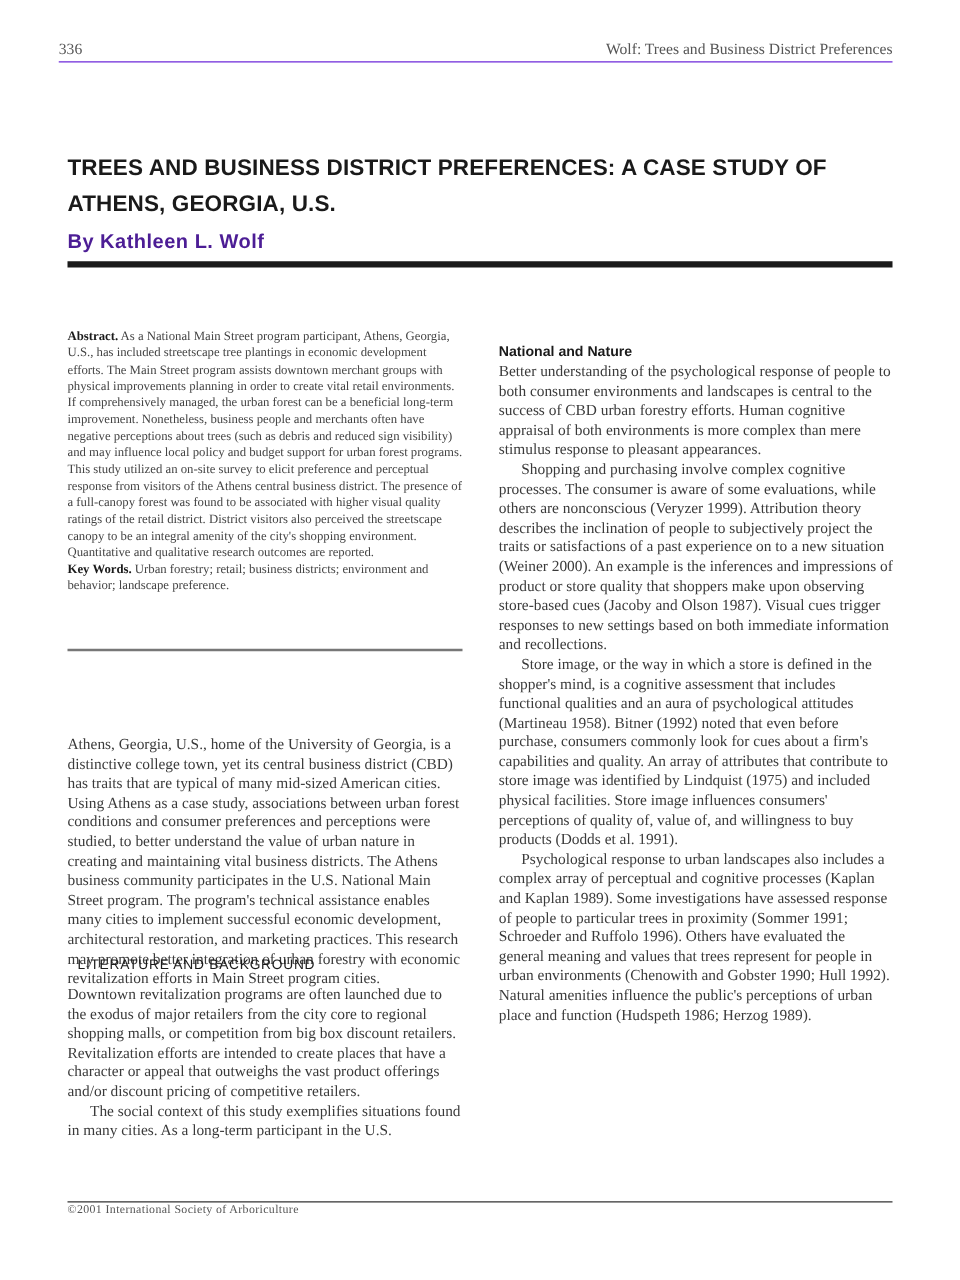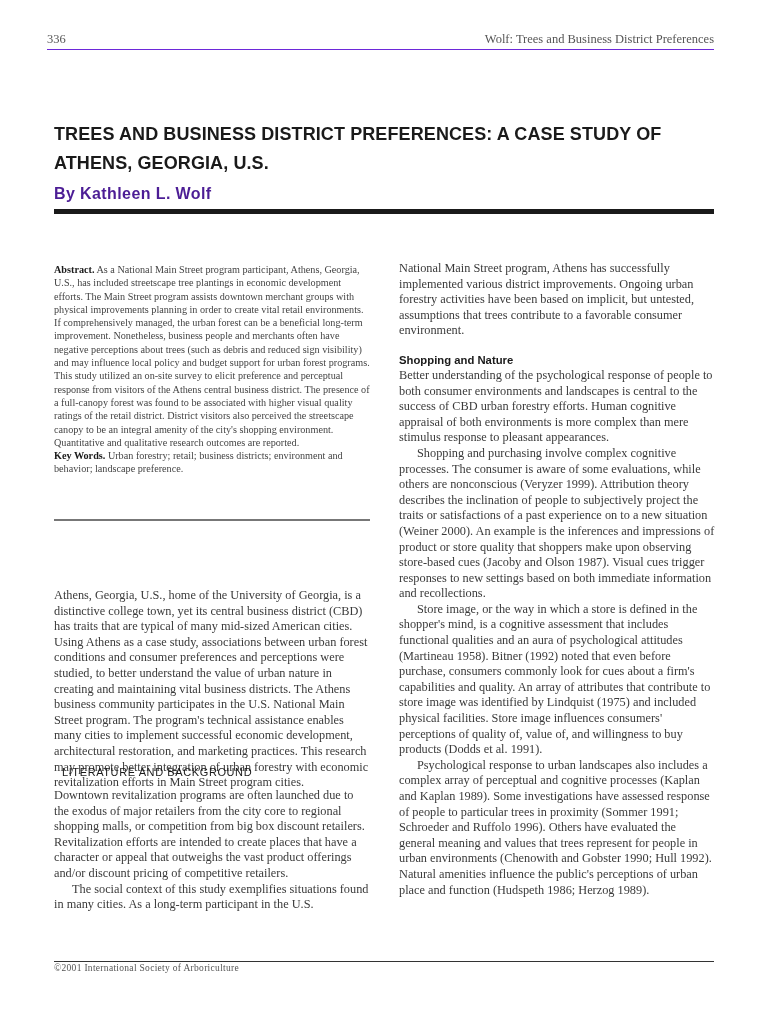--- a/index.html
+++ b/index.html
@@ -48,22 +48,21 @@
   <p>Athens, Georgia, U.S., home of the University of Georgia, is a distinctive college town, yet its central business district (CBD) has traits that are typical of many mid-sized American cities. Using Athens as a case study, associations between urban forest conditions and consumer preferences and perceptions were studied, to better understand the value of urban nature in creating and maintaining vital business districts. The Athens business community participates in the U.S. National Main Street program. The program's technical assistance enables many cities to implement successful economic development, architectural restoration, and marketing practices. This research may promote better integration of urban forestry with economic revitalization efforts in Main Street program cities.</p>
 </div>
 
 <div class="left-lit body-text">
   <h2 class="h1">LITERATURE AND BACKGROUND</h2>
   <p>Downtown revitalization programs are often launched due to the exodus of major retailers from the city core to regional shopping malls, or competition from big box discount retailers. Revitalization efforts are intended to create places that have a character or appeal that outweighs the vast product offerings and/or discount pricing of competitive retailers.</p>
   <p class="indent">The social context of this study exemplifies situations found in many cities. As a long-term participant in the U.S.</p>
 </div>
 
 <div class="col col-right body-text">
-  <p>National Main Street program, Athens has successfully implemented various district improvements. Ongoing urban forestry activities have been based on implicit, but untested, assumptions that trees contribute to a favorable consumer environment.</p>
-  <h3 class="h2" style="margin-top:14px;">Shopping and Nature</h3>
+  <h3 class="h2" style="margin-top:14px;">National and Nature</h3>
   <p>Better understanding of the psychological response of people to both consumer environments and landscapes is central to the success of CBD urban forestry efforts. Human cognitive appraisal of both environments is more complex than mere stimulus response to pleasant appearances.</p>
   <p class="indent">Shopping and purchasing involve complex cognitive processes. The consumer is aware of some evaluations, while others are nonconscious (Veryzer 1999). Attribution theory describes the inclination of people to subjectively project the traits or satisfactions of a past experience on to a new situation (Weiner 2000). An example is the inferences and impressions of product or store quality that shoppers make upon observing store-based cues (Jacoby and Olson 1987). Visual cues trigger responses to new settings based on both immediate information and recollections.</p>
   <p class="indent">Store image, or the way in which a store is defined in the shopper's mind, is a cognitive assessment that includes functional qualities and an aura of psychological attitudes (Martineau 1958). Bitner (1992) noted that even before purchase, consumers commonly look for cues about a firm's capabilities and quality. An array of attributes that contribute to store image was identified by Lindquist (1975) and included physical facilities. Store image influences consumers' perceptions of quality of, value of, and willingness to buy products (Dodds et al. 1991).</p>
   <p class="indent">Psychological response to urban landscapes also includes a complex array of perceptual and cognitive processes (Kaplan and Kaplan 1989). Some investigations have assessed response of people to particular trees in proximity (Sommer 1991; Schroeder and Ruffolo 1996). Others have evaluated the general meaning and values that trees represent for people in urban environments (Chenowith and Gobster 1990; Hull 1992). Natural amenities influence the public's perceptions of urban place and function (Hudspeth 1986; Herzog 1989).</p>
 </div>
 
 <div class="footer-rule"></div>
 <div class="footer">©2001 International Society of Arboriculture</div>
 
 </body></html>

